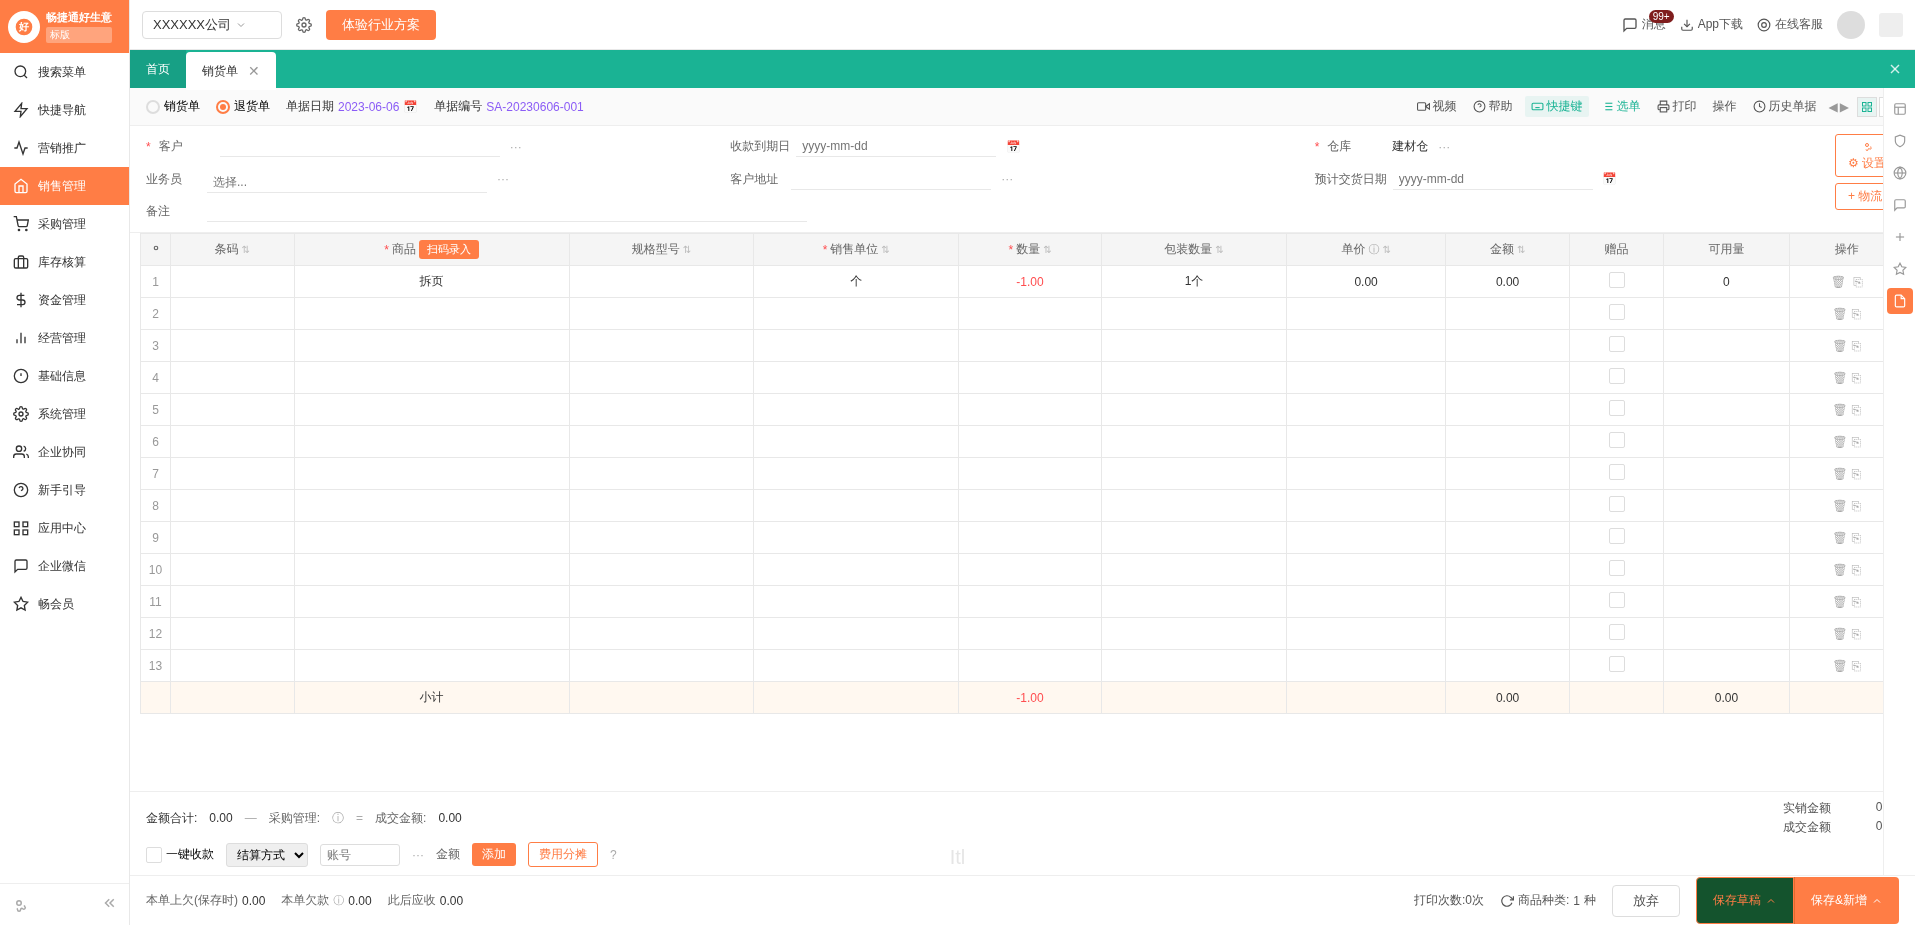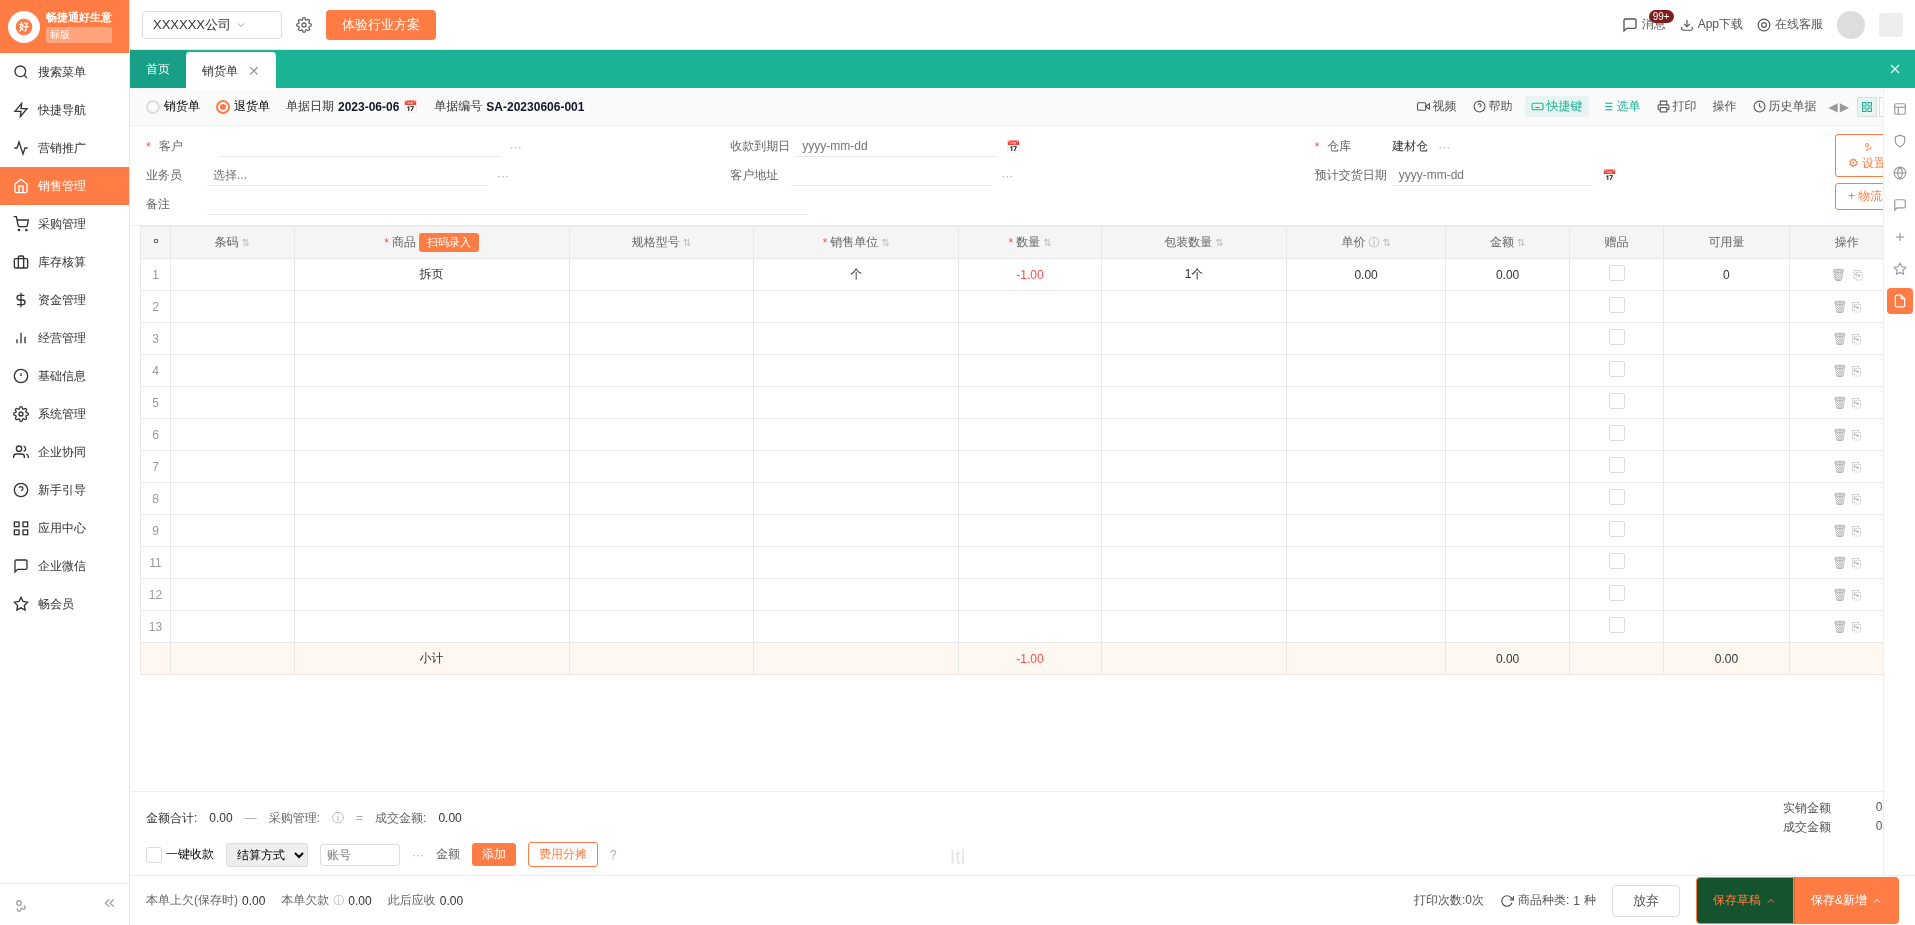--- a/index.html
+++ b/index.html
@@ -72,21 +72,21 @@
     .form-header {
       padding: 8px 16px; border-bottom: 1px solid #eee; display: flex; align-items: center; gap: 16px; background: #fafafa;
     }
     .radio-group { display: flex; gap: 16px; align-items: center; }
     .radio-item { display: flex; align-items: center; gap: 4px; cursor: pointer; }
     .radio-dot { width: 14px; height: 14px; border-radius: 50%; border: 2px solid #ddd; display: flex; align-items: center; justify-content: center; }
     .radio-dot.active { border-color: #ff7d45; }
     .radio-dot.active::after { content: ''; width: 6px; height: 6px; background: #ff7d45; border-radius: 50%; }
     .date-field { display: flex; align-items: center; gap: 4px; }
     .date-label { color: #333; }
-    .date-value { color: #0f172a; font-weight: 700; }
+    .date-value { color: #8b5cf6; font-weight: 400; }
     .cal-icon { color: #aaa; cursor: pointer; }
 
     
     .form-toolbar { margin-left: auto; display: flex; align-items: center; gap: 8px; }
     .toolbar-btn { display: flex; align-items: center; gap: 3px; cursor: pointer; color: #555; font-size: 12px; padding: 2px 4px; }
     .toolbar-icon-set { display: flex; align-items: center; gap: 2px; }
     .icon-grid-btn { width: 20px; height: 20px; border: 1px solid #ddd; background: #e8f4f2; display: flex; align-items: center; justify-content: center; cursor: pointer; }
     .icon-grid-btn2 { width: 20px; height: 20px; border: 1px solid #ddd; background: #fff; display: flex; align-items: center; justify-content: center; cursor: pointer; }
 
     
@@ -560,21 +560,21 @@
           <span class="field-required">*</span>
           <span class="field-label">仓库</span>
           <span style="color:#333;margin-left:4px;">建材仓</span>
           <span class="field-dots">···</span>
         </div>
       </div>
 
       <div class="form-row">
         <div class="form-col">
           <span class="field-label">业务员</span>
-          <input class="field-input" type="text" style="max-width: 280px;" placeholder="选择...">
+          <input class="field-input" type="text" style="max-width: 280px; margin-top: 7px;" placeholder="选择...">
           <span class="field-dots">···</span>
         </div>
         <div class="form-col">
           <span class="field-label">客户地址</span>
           <input class="field-input" type="text" style="max-width: 200px;">
           <span class="field-dots">···</span>
         </div>
         <div class="form-col">
           <span class="field-label">预计交货日期</span>
           <input class="field-input" type="text" style="max-width: 200px;" placeholder="yyyy-mm-dd">
@@ -780,20 +780,34 @@
               <td></td>
               <td></td>
               <td></td>
               <td></td>
               <td></td>
               <td><span class="checkbox-cell"></span></td>
               <td></td>
               <td><span style="cursor:pointer;color:#aaa;margin-right:4px;">🗑</span><span style="cursor:pointer;color:#aaa;">⎘</span></td>
             </tr>
           <tr>
+              <td class="row-num">10</td>
+              <td></td>
+              <td></td>
+              <td></td>
+              <td></td>
+              <td></td>
+              <td></td>
+              <td></td>
+              <td></td>
+              <td><span class="checkbox-cell"></span></td>
+              <td></td>
+              <td><span style="cursor:pointer;color:#aaa;margin-right:4px;">🗑</span><span style="cursor:pointer;color:#aaa;">⎘</span></td>
+            </tr>
+          <tr>
               <td class="row-num">11</td>
               <td></td>
               <td></td>
               <td></td>
               <td></td>
               <td></td>
               <td></td>
               <td></td>
               <td></td>
               <td><span class="checkbox-cell"></span></td>

